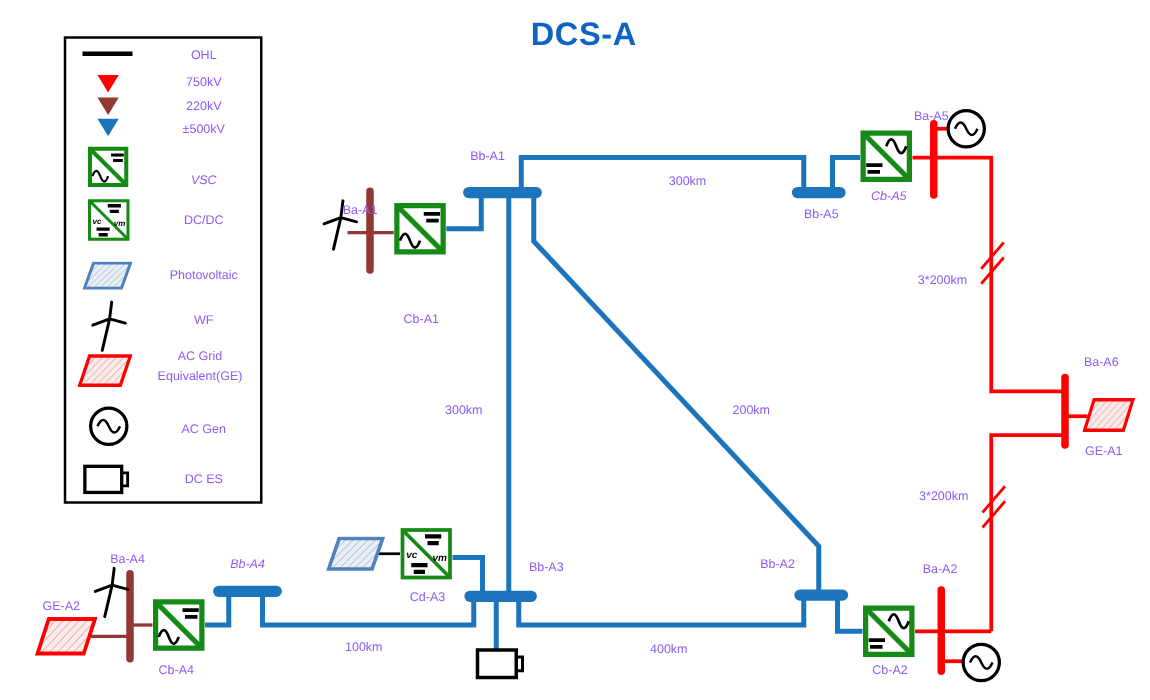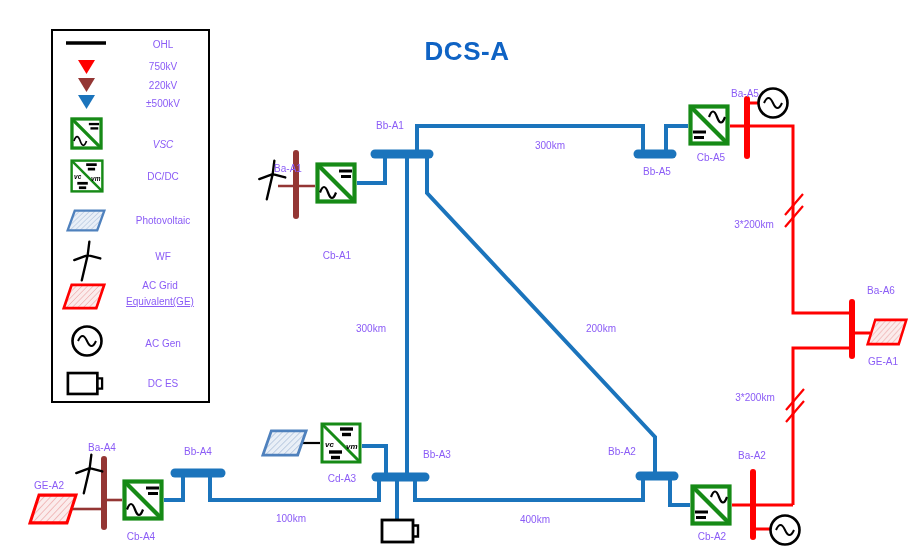--- a/index.html
+++ b/index.html
@@ -1,21 +1,21 @@
 <!DOCTYPE html>
 <html><head>
 <meta charset="utf-8">
 <style>
   html,body{margin:0;padding:0;background:#fff;}
   .stage{position:relative;width:920px;height:560px;background:#fff;overflow:hidden;
          font-family:"Liberation Sans",sans-serif;color:#000;}
   .lbl{position:absolute;transform:translateX(-50%);font-size:10px;line-height:17px;
        white-space:nowrap;color:#8b5cf6;}
   .title{position:absolute;left:467px;top:12px;transform:translateX(-50%);
-         font-size:26px;font-weight:bold;color:#0F63C4;letter-spacing:0.5px;margin-top:24px;}
+         font-size:26px;font-weight:bold;color:#0F63C4;letter-spacing:0.5px;}
   svg{position:absolute;left:0;top:0;}
   .netline{fill:none;stroke:#1B74BC;stroke-width:4;}
   .redline{fill:none;stroke:#FF0000;stroke-width:3;}
   .brownline{fill:none;stroke:#943634;stroke-width:2.6;}
   .blkline{fill:none;stroke:#000;stroke-width:2.2;}
   .busblue{fill:none;stroke:#1B74BC;stroke-width:9;stroke-linecap:round;}
   .busred{fill:none;stroke:#FF0000;stroke-width:6;stroke-linecap:round;}
   .busbrown{fill:none;stroke:#943634;stroke-width:6;stroke-linecap:round;}
   .slash{fill:none;stroke:#FF0000;stroke-width:2.2;}
 </style>
@@ -162,38 +162,38 @@
 
   <div class="lbl" style="left:163px;top:36px;">OHL</div>
   <div class="lbl" style="left:163px;top:58px;">750kV</div>
   <div class="lbl" style="left:163px;top:77px;">220kV</div>
   <div class="lbl" style="left:163px;top:95px;">±500kV</div>
   <div class="lbl" style="left:163px;top:136px;font-style:italic;">VSC</div>
   <div class="lbl" style="left:163px;top:168px;">DC/DC</div>
   <div class="lbl" style="left:163px;top:212px;">Photovoltaic</div>
   <div class="lbl" style="left:163px;top:248px;">WF</div>
   <div class="lbl" style="left:160px;top:277px;">AC Grid</div>
-  <div class="lbl" style="left:160px;top:293px;text-decoration:underline;">Equivalent(GE)</div>
+  <div class="lbl" style="left:160px;top:293px;">Equivalent(GE)</div>
   <div class="lbl" style="left:163px;top:335px;">AC Gen</div>
   <div class="lbl" style="left:163px;top:375px;">DC ES</div>
 
   <div class="lbl" style="left:288px;top:123px;margin-top:37px;">Ba-A1</div>
   <div class="lbl" style="left:390px;top:117px;">Bb-A1</div>
   <div class="lbl" style="left:337px;top:206px;margin-top:41px;">Cb-A1</div>
   <div class="lbl" style="left:657px;top:163px;">Bb-A5</div>
-  <div class="lbl" style="left:711px;top:149px;">Cb-A5</div>
+  <div class="lbl" style="left:711px;top:149px;font-style:italic;">Cb-A5</div>
   <div class="lbl" style="left:745px;top:73px;margin-top:12px;">Ba-A5</div>
   <div class="lbl" style="left:851px;top:282px;margin-left:30px;">Ba-A6</div>
   <div class="lbl" style="left:883px;top:353px;">GE-A1</div>
   <div class="lbl" style="left:622px;top:443px;">Bb-A2</div>
   <div class="lbl" style="left:752px;top:447px;">Ba-A2</div>
   <div class="lbl" style="left:712px;top:528px;">Cb-A2</div>
   <div class="lbl" style="left:437px;top:446px;">Bb-A3</div>
   <div class="lbl" style="left:342px;top:470px;">Cd-A3</div>
-  <div class="lbl" style="left:198px;top:443px;">Bb-A4</div>
+  <div class="lbl" style="left:198px;top:443px;font-style:italic;">Bb-A4</div>
   <div class="lbl" style="left:102px;top:439px;">Ba-A4</div>
   <div class="lbl" style="left:49px;top:477px;">GE-A2</div>
   <div class="lbl" style="left:141px;top:528px;">Cb-A4</div>
 
   <div class="lbl" style="left:550px;top:137px;">300km</div>
   <div class="lbl" style="left:371px;top:320px;">300km</div>
   <div class="lbl" style="left:601px;top:320px;">200km</div>
   <div class="lbl" style="left:535px;top:511px;">400km</div>
   <div class="lbl" style="left:291px;top:510px;">100km</div>
   <div class="lbl" style="left:754px;top:216px;">3*200km</div>

